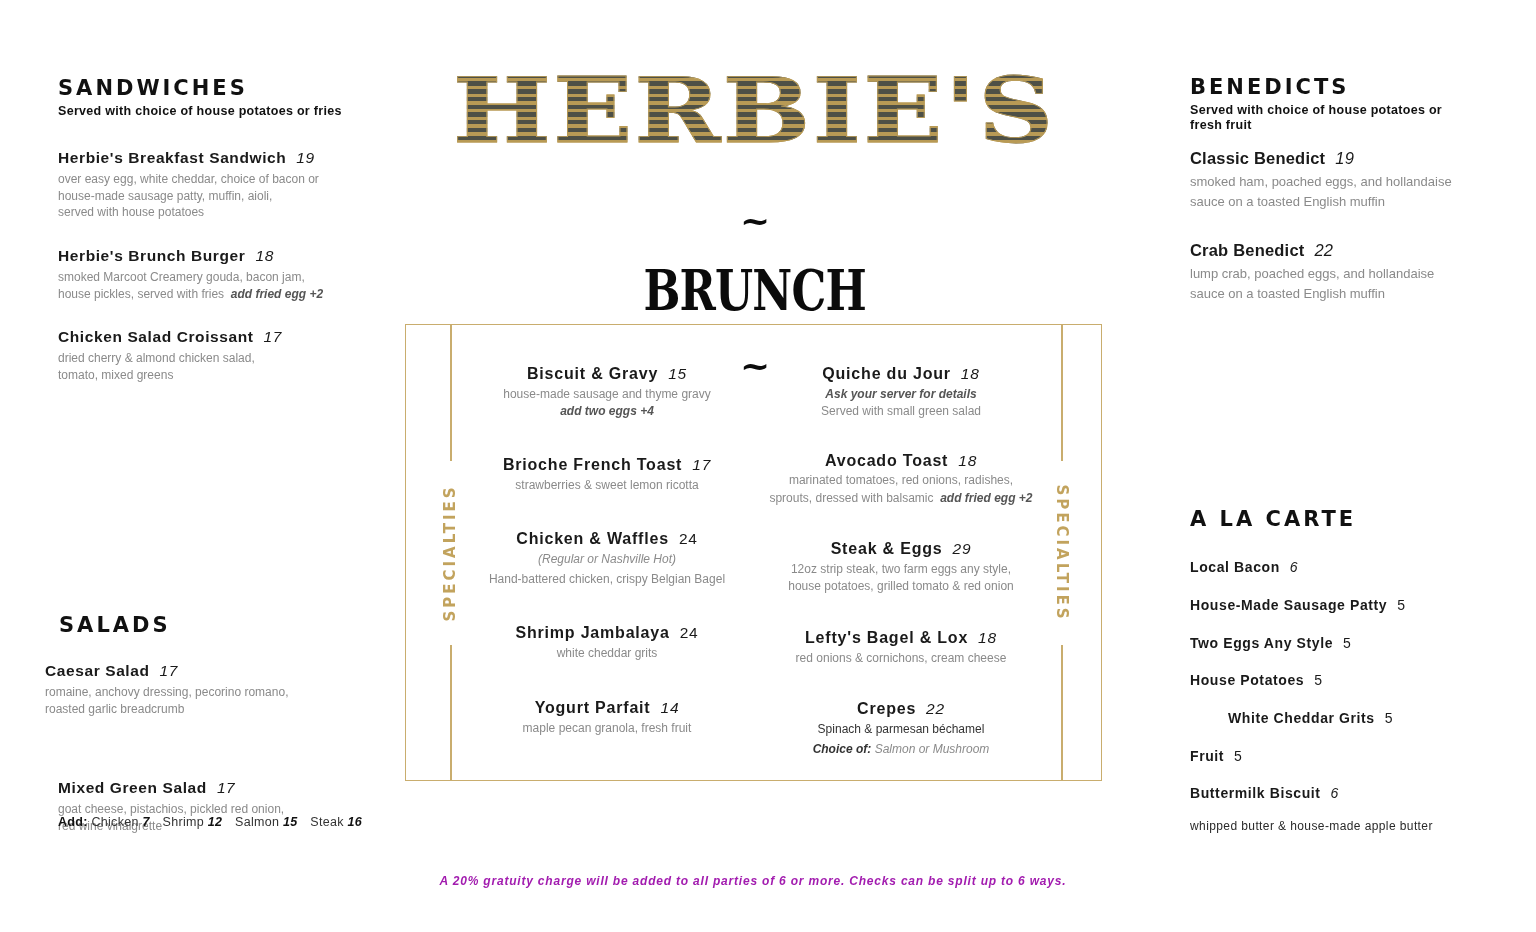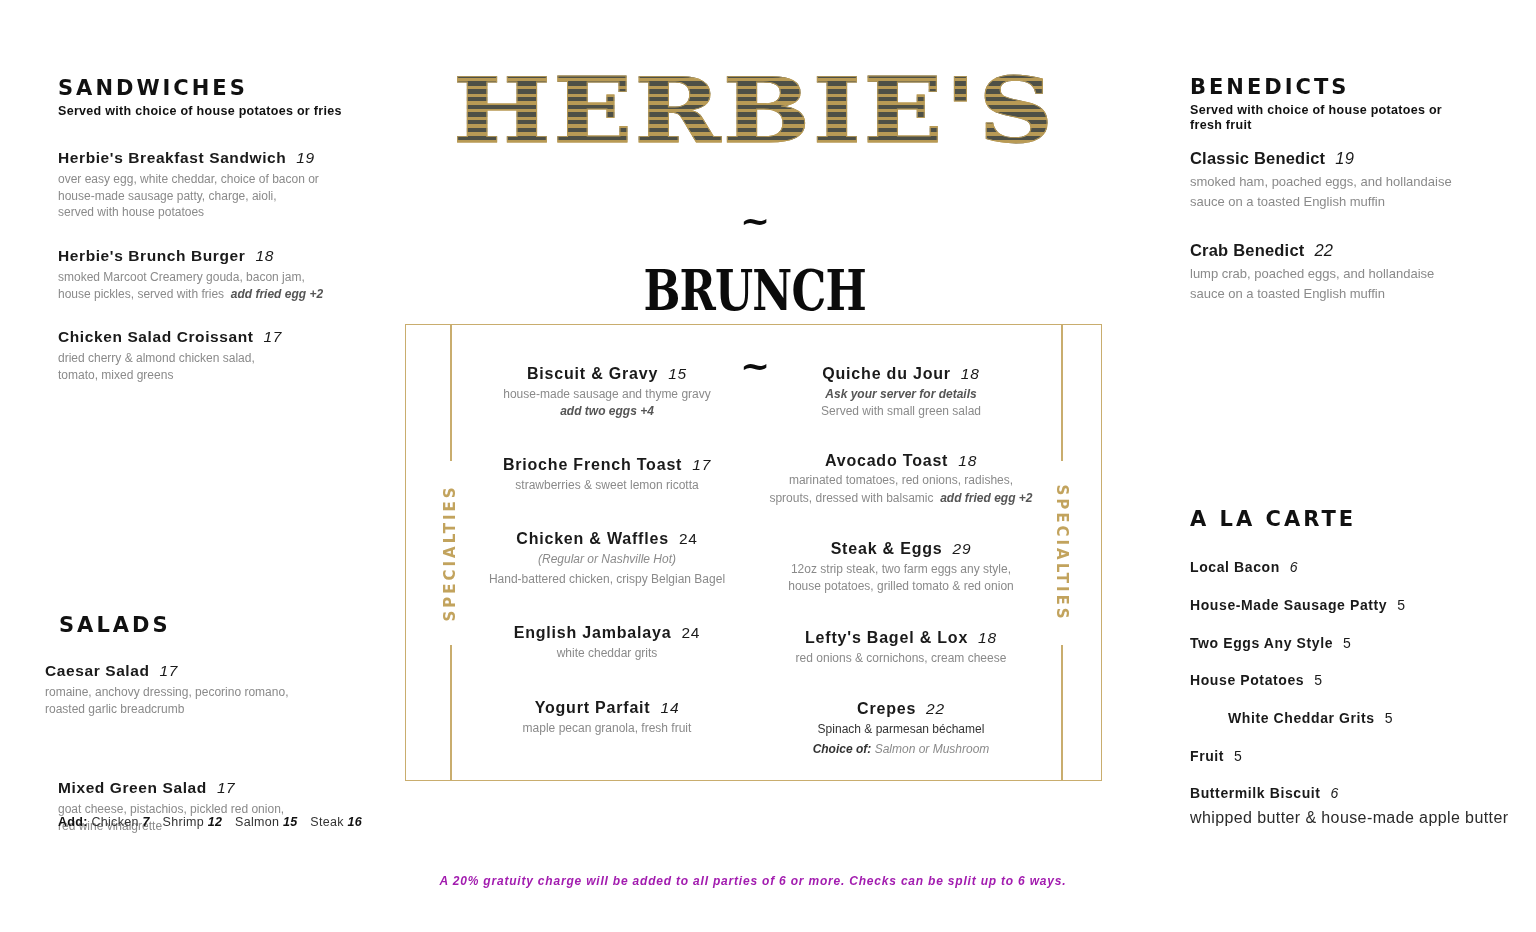--- a/index.html
+++ b/index.html
@@ -91,21 +91,21 @@
     letter-spacing: 3px;
     color: #c2a35d;
     white-space: nowrap;
   }
   .spec-col { position: absolute; text-align: center; }
   .spec-item { position: absolute; left: 0; right: 0; text-align: center; }
   .spec-item .item-name { font-size: 16px; letter-spacing: 0.8px; }
   .spec-item .item-desc { margin-top: 3px; }
   .alc-item { font-family: "Liberation Sans", sans-serif; font-weight: bold; font-size: 14px; letter-spacing: 0.6px; color: #1a1a1a; }
   .alc-item .item-price { font-size: 14px; }
-  .alc-desc { font-size: 16px; color: #2a2a2a; letter-spacing: 0.4px; margin-top: 8px; }
+  .alc-desc { font-size: 12px; color: #2a2a2a; letter-spacing: 0.4px; margin-top: 18px; }
 
   #footer {
     left: 0; top: 874px; width: 1506px; text-align: center;
     font-family: "Liberation Sans", sans-serif;
     font-style: italic;
     font-weight: bold;
     font-size: 12px;
     letter-spacing: 0.8px;
     color: #a21caf;
   }
@@ -118,21 +118,21 @@
 
 <div class="abs" style="left:58px; top:76px; width:330px;">
   <div class="section-title">SANDWICHES</div>
   <div class="section-sub" style="margin-top:4px;">Served with choice of house potatoes or fries</div>
 </div>
 
 <div class="abs menu-item" style="left:58px; top:149px; width:320px;">
   <div class="item-name"><span>Herbie's Breakfast Sandwich</span><span class="item-price">19</span></div>
   <div class="item-desc">
     <div>over easy egg, white cheddar, choice of bacon or</div>
-    <div>house-made sausage patty, charge, aioli,</div>
+    <div>house-made sausage patty, muffin, aioli,</div>
     <div>served with house potatoes</div>
   </div>
 </div>
 
 <div class="abs menu-item" style="left:58px; top:247px; width:320px;">
   <div class="item-name"><span>Herbie's Brunch Burger</span><span class="item-price">18</span></div>
   <div class="item-desc">
     <div>smoked Marcoot Creamery gouda, bacon jam,</div>
     <div><span>house pickles, served with fries</span>&nbsp;&nbsp;<span class="bold-italic">add fried egg +2</span></div>
   </div>
@@ -201,21 +201,21 @@
     <div class="spec-item" style="top:131px;">
       <div class="item-name"><span>Brioche French Toast</span><span class="item-price">17</span></div>
       <div class="item-desc">strawberries &amp; sweet lemon ricotta</div>
     </div>
     <div class="spec-item" style="top:205px;">
       <div class="item-name"><span>Chicken &amp; Waffles</span><span class="item-price" style="font-style:normal;">24</span></div>
       <div class="item-desc" style="font-style:italic;">(Regular or Nashville Hot)</div>
       <div class="item-desc">Hand-battered chicken, crispy Belgian Bagel</div>
     </div>
     <div class="spec-item" style="top:299px;">
-      <div class="item-name"><span>English Jambalaya</span><span class="item-price" style="font-style:normal;">24</span></div>
+      <div class="item-name"><span>Shrimp Jambalaya</span><span class="item-price" style="font-style:normal;">24</span></div>
       <div class="item-desc">white cheddar grits</div>
     </div>
     <div class="spec-item" style="top:374px;">
       <div class="item-name"><span>Yogurt Parfait</span><span class="item-price">14</span></div>
       <div class="item-desc">maple pecan granola, fresh fruit</div>
     </div>
   </div>
 
   <div class="spec-col" style="left:350px; top:0; width:290px; height:455px;">
     <div class="spec-item" style="top:40px;">

